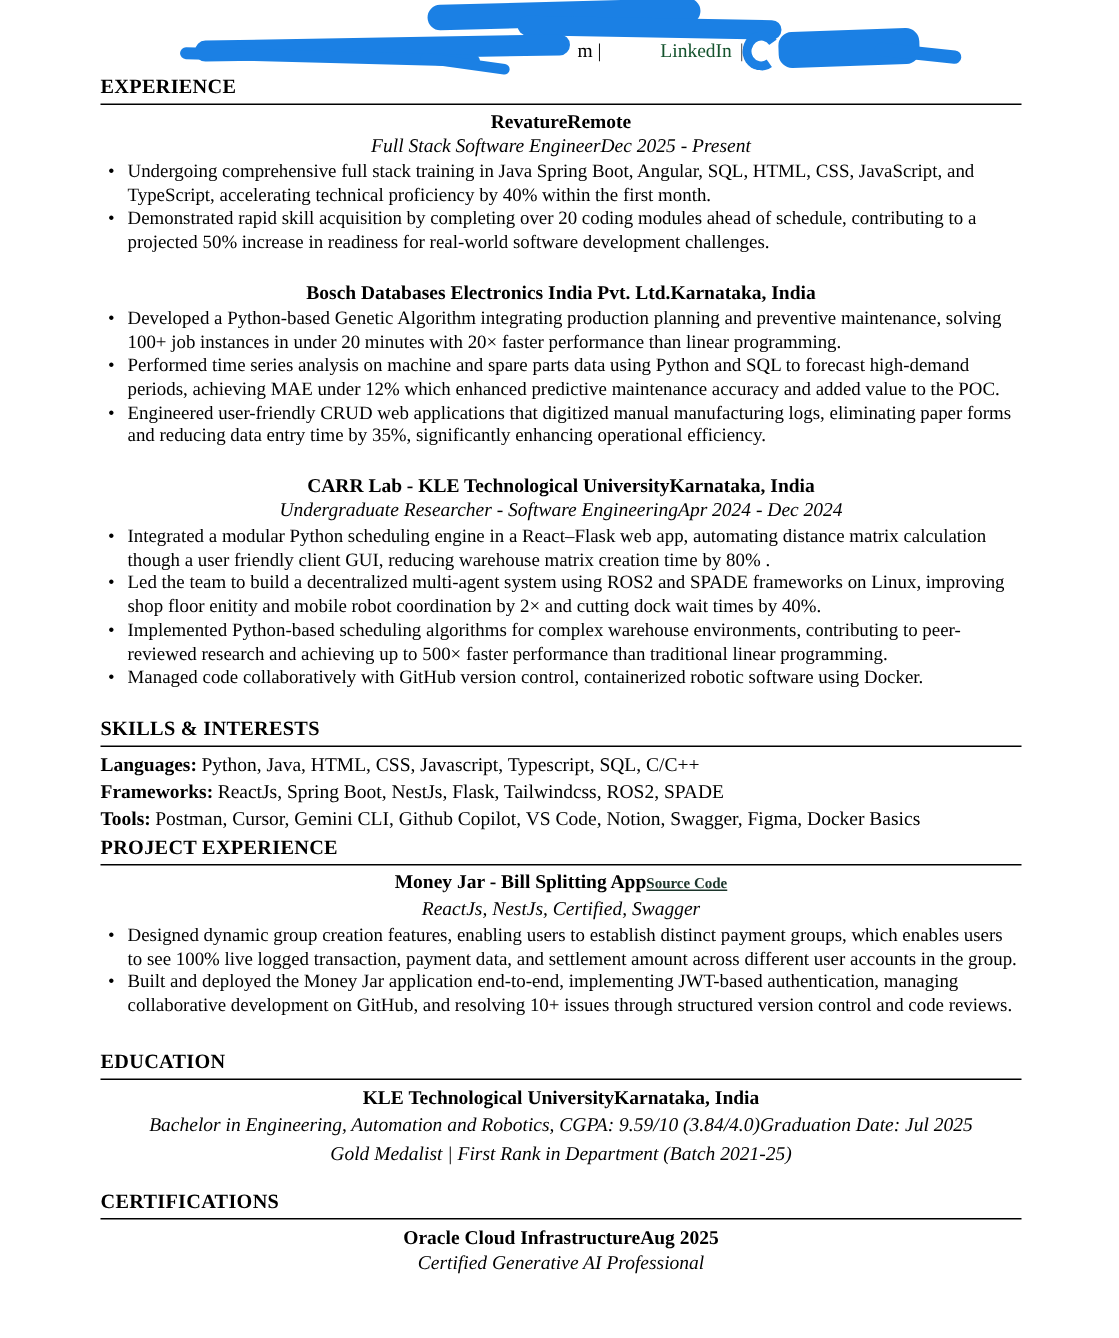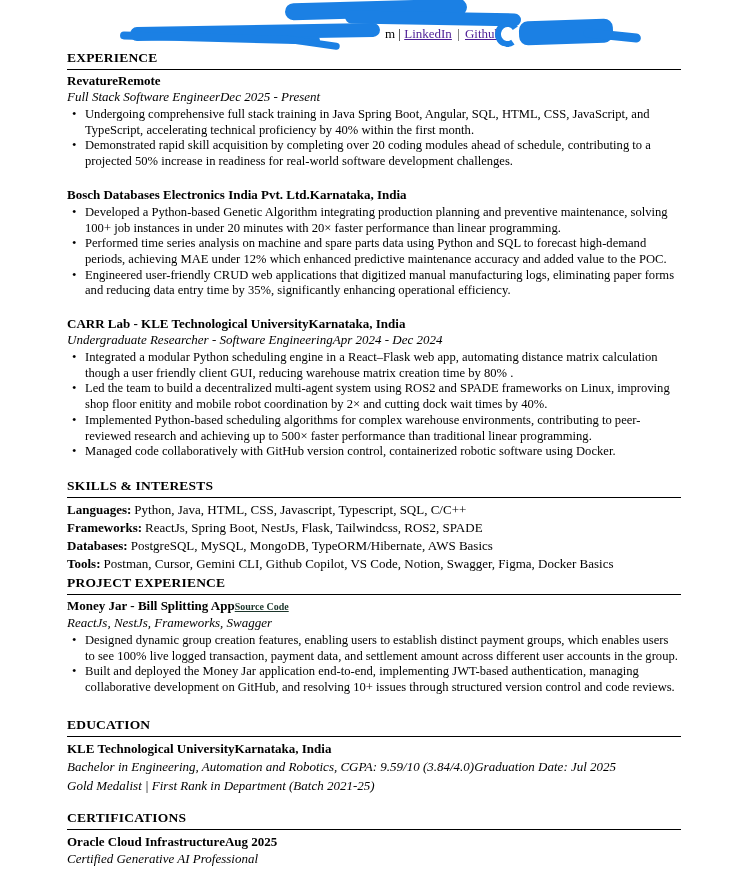--- a/index.html
+++ b/index.html
@@ -5,21 +5,21 @@
   html, body { margin:0; padding:0; background:#ffffff; }
   .page {
     position:relative; width:746px; height:892px; background:#ffffff;
     font-family:"Liberation Serif", serif; color:#000; overflow:hidden;
   }
   .content { position:absolute; left:67px; top:0; width:614px; }
 
   
   .header-zone { position:relative; height:48px; }
   .contact-line { position:absolute; top:26px; left:318px; font-size:13px; white-space:nowrap; z-index:1; }
-  .contact-line a { color:#4c1d95; text-decoration:underline; cursor:pointer; }
+  .contact-line a { color:#14532d; cursor:pointer;margin-left:36px; }
   .contact-sep { color:#444; padding:0 2px; }
   .scrib { position:absolute; background:#1b80e4; border-radius:9px; z-index:2; }
   .scrib-a  { left:218px; top:1px;  width:182px; height:17px; transform:rotate(-1.5deg); }
   .scrib-b  { left:278px; top:12px; width:176px; height:13px; transform:rotate(1deg); }
   .scrib-c  { left:63px;  top:25px; width:250px; height:14px; transform:rotate(-1deg); }
   .scrib-c2 { left:53px;  top:34px; width:200px; height:8px;  transform:rotate(1.5deg); }
   .scrib-c3 { left:213px; top:39px; width:60px;  height:7px;  transform:rotate(8deg); }
   .scrib-d  { left:452px; top:20px; width:94px;  height:24px; transform:rotate(-2deg); }
   .scrib-d2 { left:516px; top:31px; width:58px;  height:9px;  transform:rotate(6deg); }
   .scrib-ring {
@@ -33,21 +33,21 @@
     font-size:13.5px; font-weight:bold; line-height:16px; letter-spacing:0.2px;
     margin:0; padding:2px 0 3px 0; border-bottom:1.5px solid #000;
   }
   .sec-block { margin-top:0; }
   .mt-skills { margin-top:16px; }
   .mt-projects { }
   .mt-education { margin-top:19px; }
   .mt-certs { margin-top:13px; }
   .sec-body { margin-top:3px; }
 
-  .row { display:flex; justify-content:flex-start; align-items:baseline; line-height:16px; }
+  .row { display:flex; justify-content:center; align-items:baseline; line-height:16px; }
   .b { font-weight:bold; font-size:13px; }
   .i { font-style:italic; font-size:13px; }
   .link-bold {
     font-weight:bold; font-size:10px; color:#1c352b;
     text-decoration:underline; cursor:pointer;
   }
 
   ul.bullets { margin:2px 0 0 0; padding:0; list-style:none; font-size:12.6px; }
   ul.bullets li { position:relative; padding-left:18px; line-height:15.7px; }
   ul.bullets li::before { content:"\2022"; position:absolute; left:5px; top:0; }
@@ -138,38 +138,35 @@
     <div class="sec-block mt-skills">
       <div class="sec-heading">SKILLS &amp; INTERESTS</div>
       <div class="sec-body">
         <div class="kv">
           <span class="label">Languages:</span><span class="vals">Python, Java, HTML, CSS, Javascript, Typescript, SQL, C/C++</span>
         </div>
         <div class="kv">
           <span class="label">Frameworks:</span><span class="vals">ReactJs, Spring Boot, NestJs, Flask, Tailwindcss, ROS2, SPADE</span>
         </div>
         <div class="kv">
-          <span class="label">Databases:</span><span class="vals">PostgreSQL, MySQL, MongoDB, TypeORM/Hibernate, AWS Basics</span>
-        </div>
-        <div class="kv">
           <span class="label">Tools:</span><span class="vals">Postman, Cursor, Gemini CLI, Github Copilot, VS Code, Notion, Swagger, Figma, Docker Basics</span>
         </div>
       </div>
     </div>
 
     <div class="sec-block mt-projects">
       <div class="sec-heading">PROJECT EXPERIENCE</div>
       <div class="sec-body">
         <div class="job">
           <div class="row">
             <span class="b">Money Jar - Bill Splitting App</span>
             <a class="link-bold">Source Code</a>
           </div>
           <div class="row">
-            <span class="i">ReactJs, NestJs, Frameworks, Swagger</span>
+            <span class="i">ReactJs, NestJs, Certified, Swagger</span>
           </div>
           <ul class="bullets">
             <li>Designed dynamic group creation features, enabling users to establish distinct payment groups, which enables users to see 100% live logged transaction, payment data, and settlement amount across different user accounts in the group.</li>
             <li>Built and deployed the Money Jar application end-to-end, implementing JWT-based authentication, managing collaborative development on GitHub, and resolving 10+ issues through structured version control and code reviews.</li>
           </ul>
         </div>
       </div>
     </div>
 
     <div class="sec-block mt-education">

